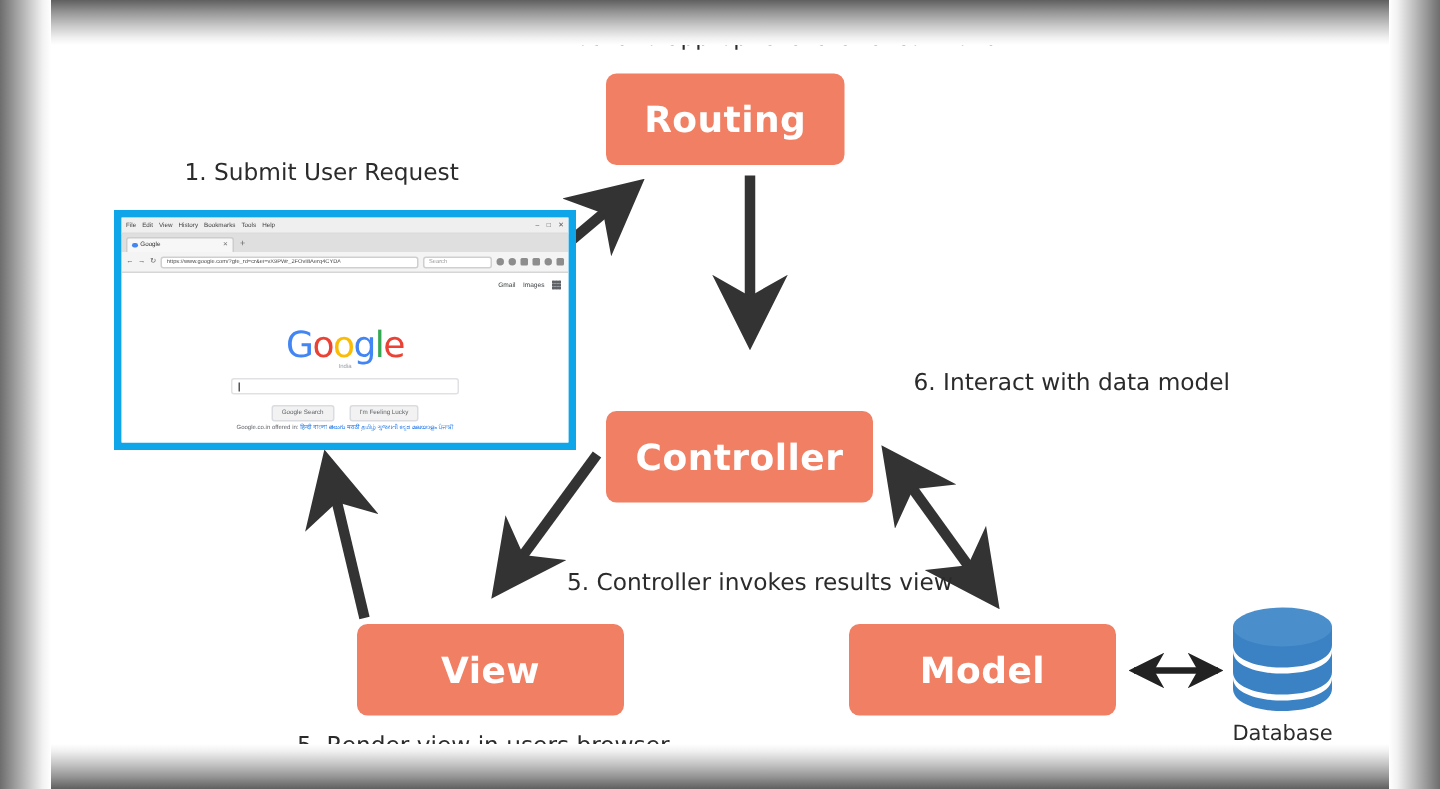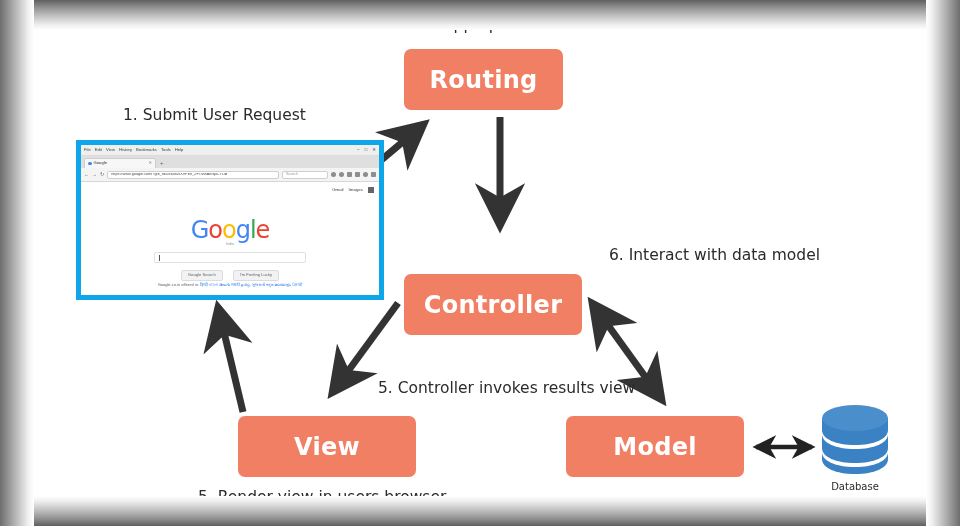--- a/index.html
+++ b/index.html
@@ -89,21 +89,21 @@
   #db-group {
     position: absolute;
     left: 812px; top: 401px;
     width: 86px; height: 100px;
   }
   #db-label {
     position: absolute;
     left: 0; top: 80px;
     width: 86px;
     text-align: center;
-    font-size: 10px;
+    font-size: 14px;
     color: #2b2b2b;
     font-family: "DejaVu Sans", sans-serif;
   }
 
   
   #arrows {
     position: absolute;
     left: 0; top: 0;
     width: 960px; height: 526px;
     pointer-events: none;

